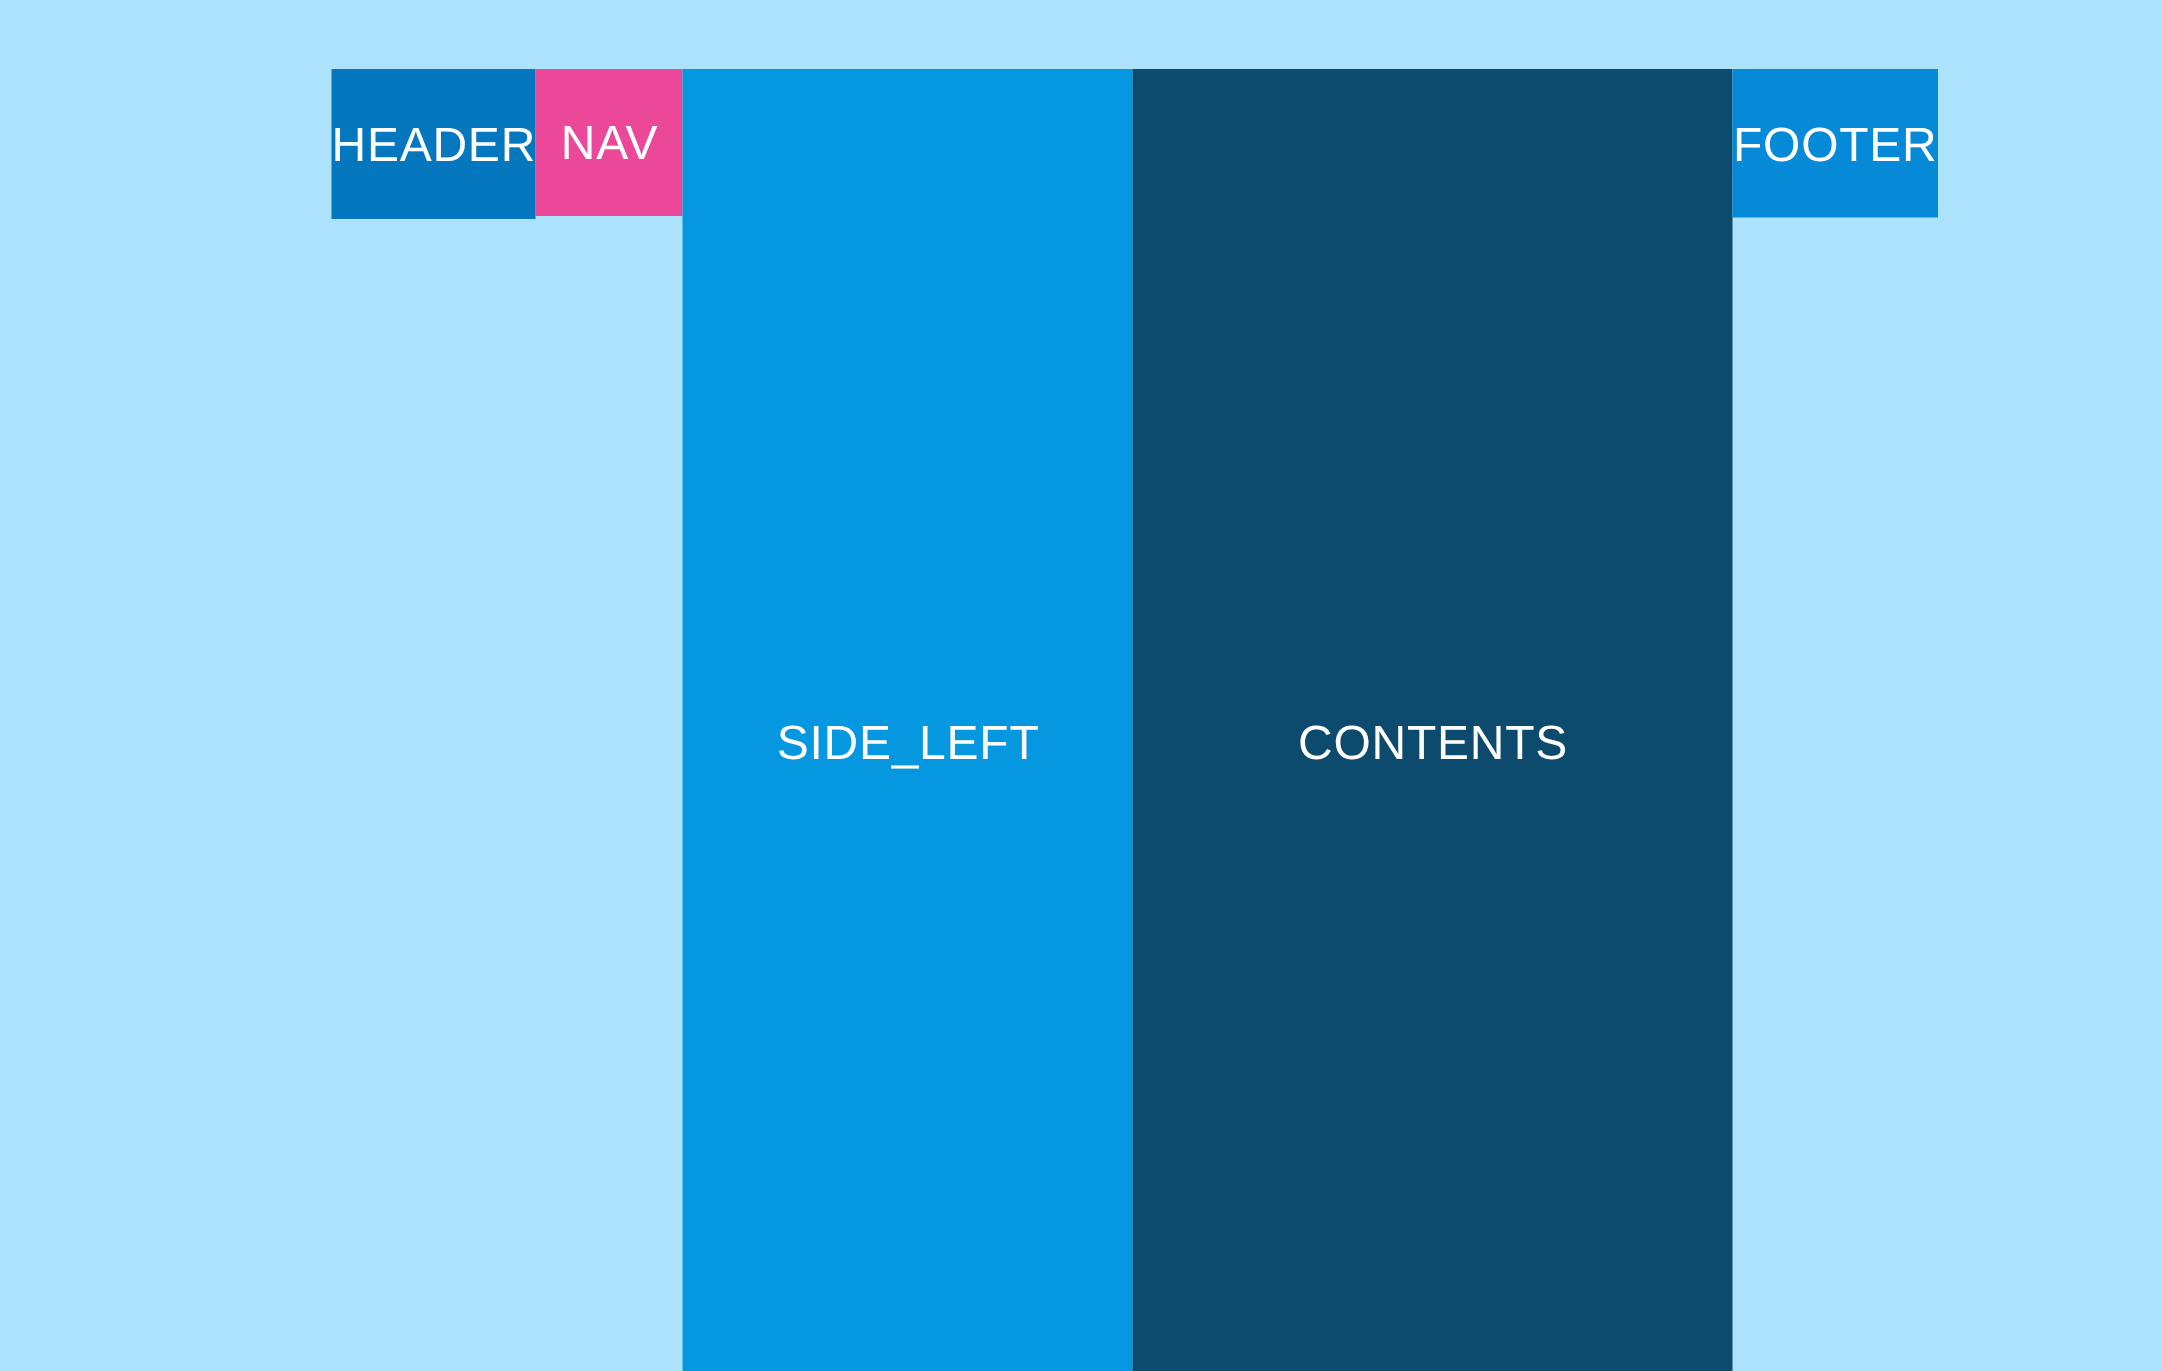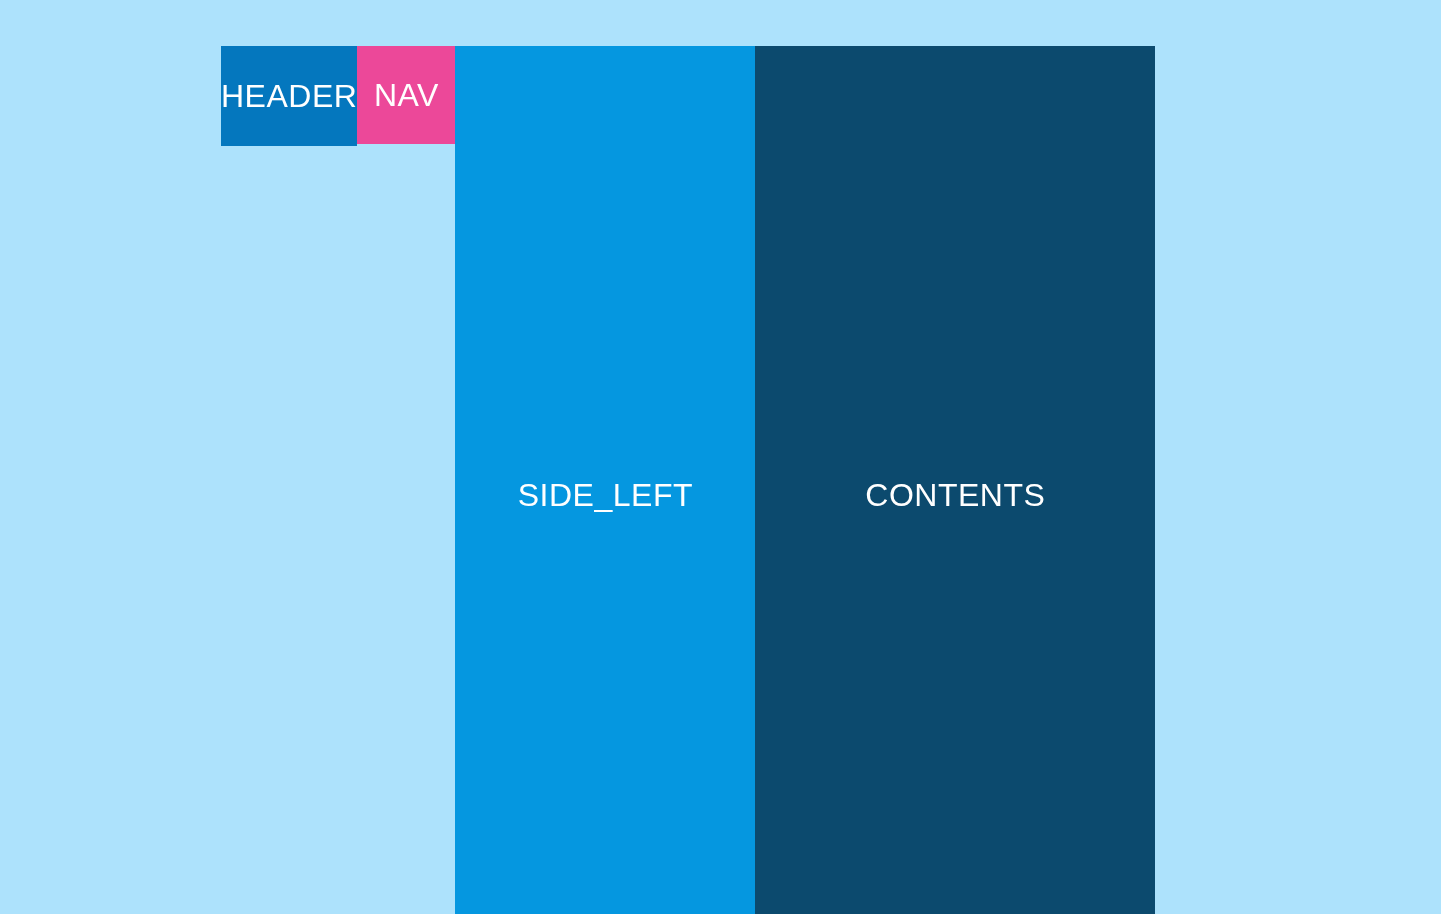--- a/index.html
+++ b/index.html
@@ -101,14 +101,17 @@
       <span class="region-label">SIDE_LEFT</span>
     </div>
 
     <div class="region" id="contents-region">
       <span class="region-label">CONTENTS</span>
     </div>
 
 
   </div>
 
+  <div class="region" id="footer-region">
+    <span class="region-label">FOOTER</span>
+  </div>
 
 </div>
 
 </body></html>

